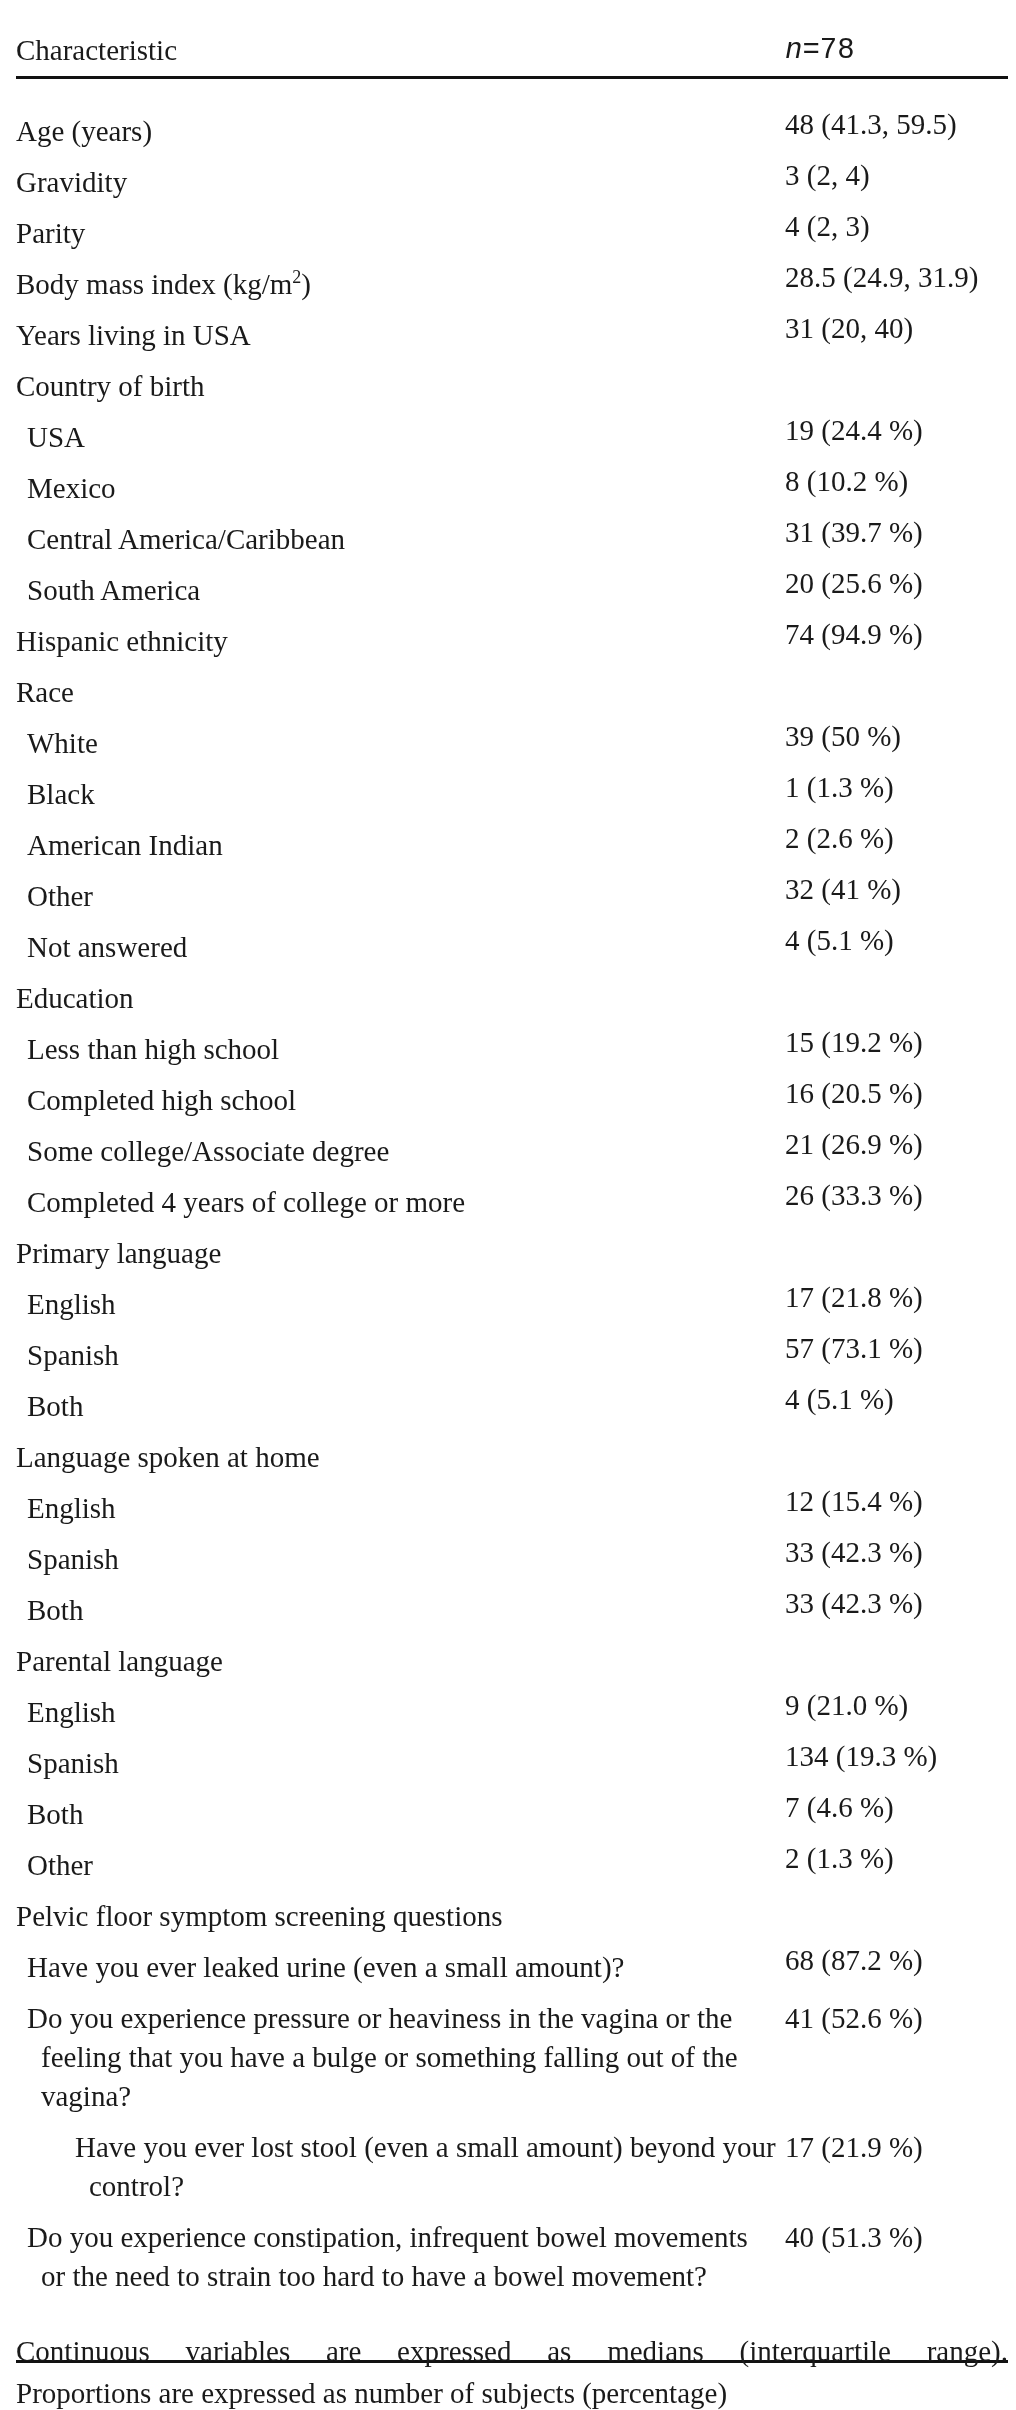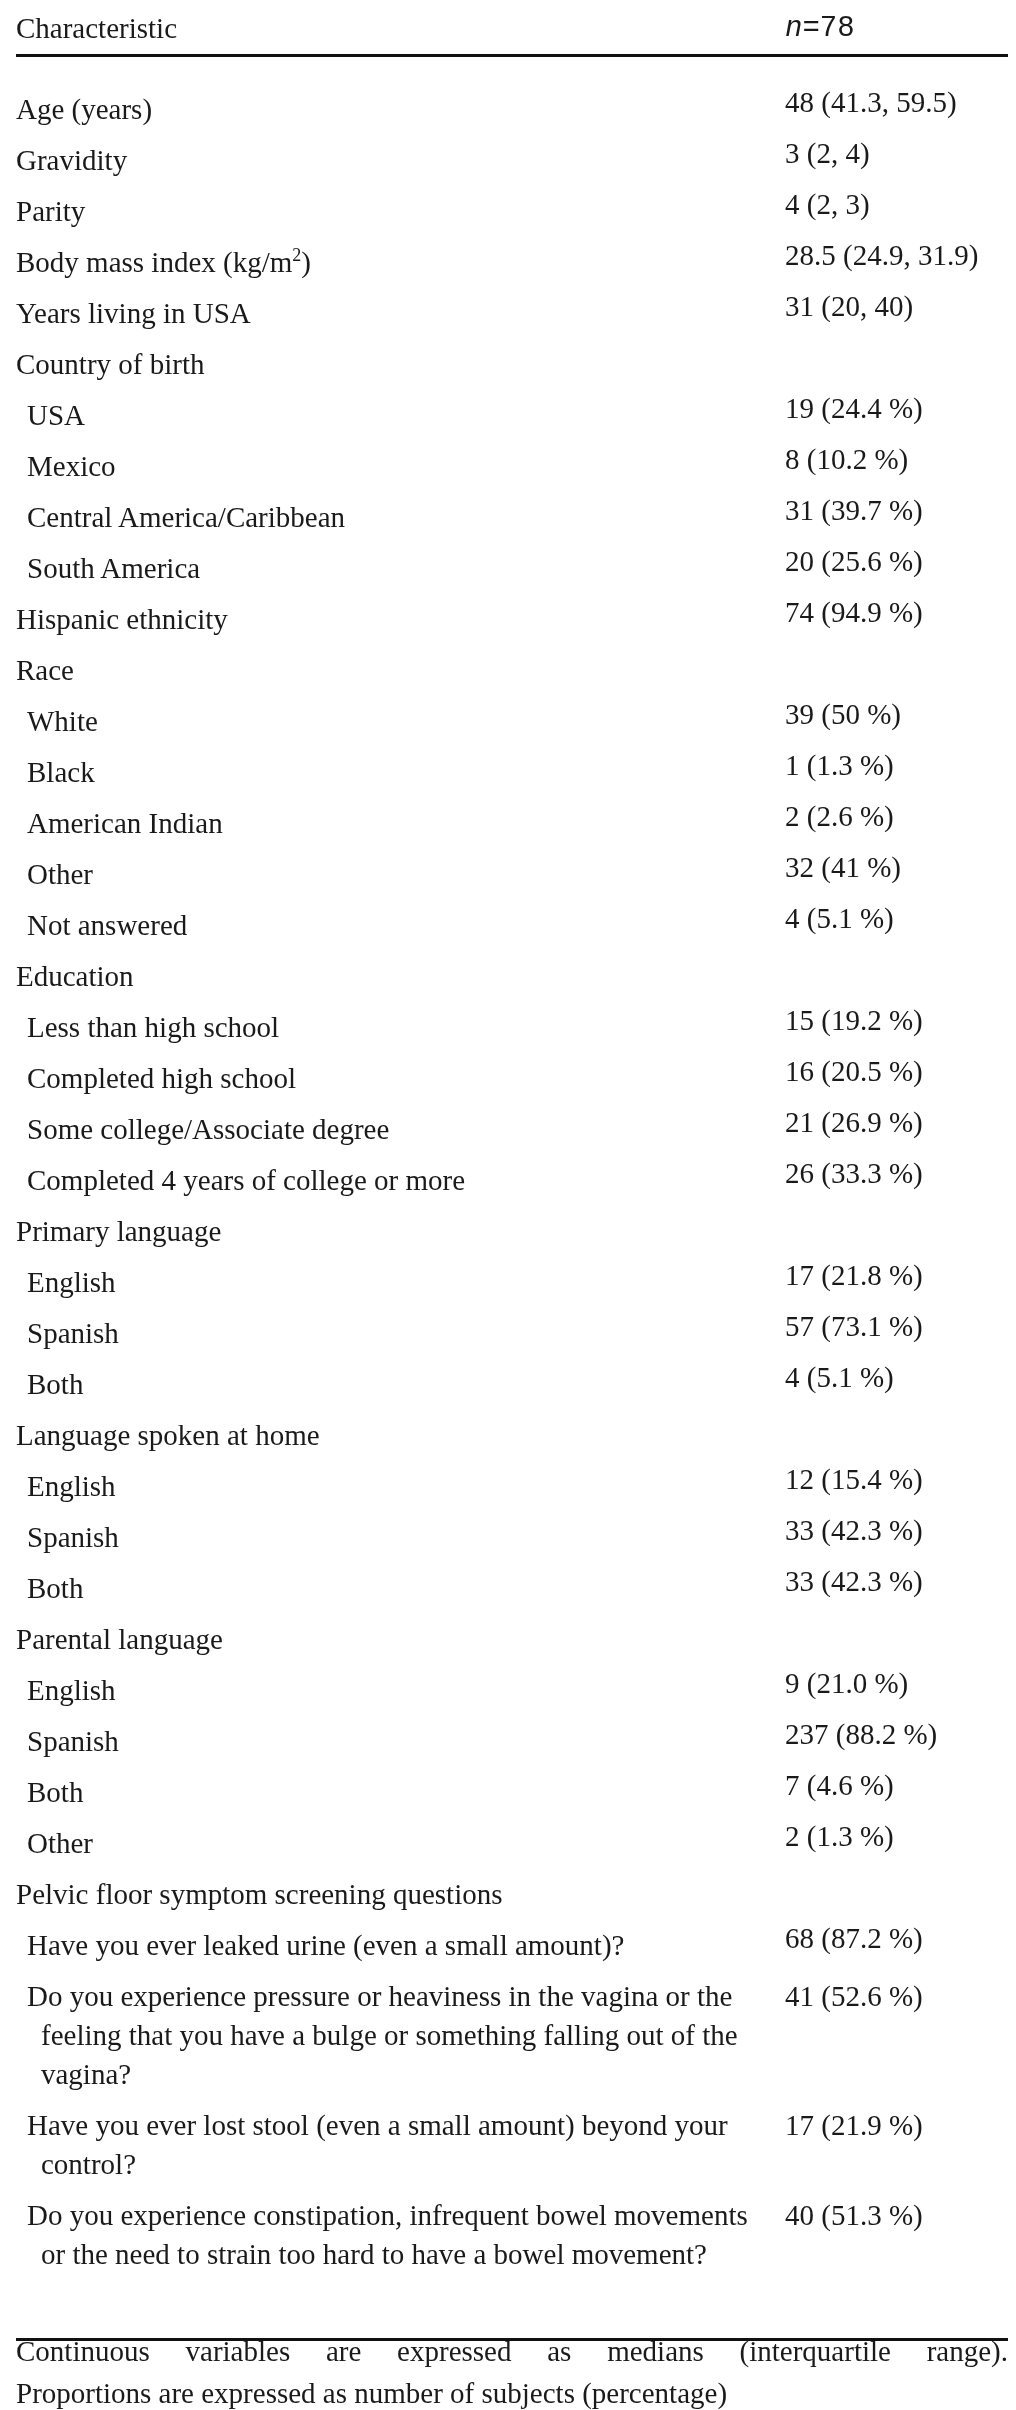--- a/index.html
+++ b/index.html
@@ -2,21 +2,21 @@
 <html><head>
 <meta charset="utf-8">
 <style>
   html, body { margin: 0; padding: 0; background: #ffffff; }
   body {
     width: 1016px; height: 2410px; overflow: hidden; position: relative;
     font-family: "Liberation Serif", "DejaVu Serif", serif;
     color: #1a1a1a; font-size: 29px;
   }
   .table { position: absolute; left: 16px; top: 0; width: 992px; }
-  .hdr { position: relative; height: 54px; }
+  .hdr { position: relative; height: 54px; margin-top: 22px; }
   .hdr .c1 { position: absolute; left: 0; top: 12px; }
   .hdr .c2 { position: absolute; left: 769px; top: 12px; font-family: Liberation Mono, monospace; }
   .hdr .c2 i { font-style: italic; }
   .rule { height: 3px; background: #111; width: 992px; }
   .body { padding-top: 24px; }
   .row { position: relative; min-height: 51px; }
   .row .lab { position: absolute; left: 0; top: 9px; width: 750px; line-height: 39px; }
   .row.sub .lab { left: 11px; padding-left: 14px; text-indent: -14px; }
   .row .val { position: absolute; left: 769px; top: 2px; line-height: 39px; white-space: nowrap; }
   .row.multi .lab, .row.multi .val { top: 9px; }
@@ -158,21 +158,21 @@
       <div class="row">
         <div class="lab"><span>Parental language</span></div>
         <div class="val"></div>
       </div>
       <div class="row sub">
         <div class="lab"><span>English</span></div>
         <div class="val">9 (21.0 %)</div>
       </div>
       <div class="row sub">
         <div class="lab"><span>Spanish</span></div>
-        <div class="val">237 (88.2 %)</div>
+        <div class="val">134 (19.3 %)</div>
       </div>
       <div class="row sub">
         <div class="lab"><span>Both</span></div>
         <div class="val">7 (4.6 %)</div>
       </div>
       <div class="row sub">
         <div class="lab"><span>Other</span></div>
         <div class="val">2 (1.3 %)</div>
       </div>
       <div class="row">
@@ -181,21 +181,21 @@
       </div>
       <div class="row sub">
         <div class="lab"><span>Have you ever leaked urine (even a small amount)?</span></div>
         <div class="val">68 (87.2 %)</div>
       </div>
       <div class="row sub multi" style="height: 129px;">
         <div class="lab" style="width: 735px;"><span>Do you experience pressure or heaviness in the vagina or the feeling that you have a bulge or something falling out of the vagina?</span></div>
         <div class="val">41 (52.6 %)</div>
       </div>
       <div class="row sub multi" style="height: 90px;">
-        <div class="lab" style="width: 735px;"><span>Have you ever lost stool (even a small amount) beyond your control?</span></div>
+        <div class="lab" style="width: 735px; margin-left: 48px;"><span>Have you ever lost stool (even a small amount) beyond your control?</span></div>
         <div class="val">17 (21.9 %)</div>
       </div>
       <div class="row sub multi" style="height: 129px;">
         <div class="lab" style="width: 735px;"><span>Do you experience constipation, infrequent bowel movements or the need to strain too hard to have a bowel movement?</span></div>
         <div class="val">40 (51.3 %)</div>
       </div>
     </div>
   <div class="rule bottom-rule"></div>
 </div>
 

